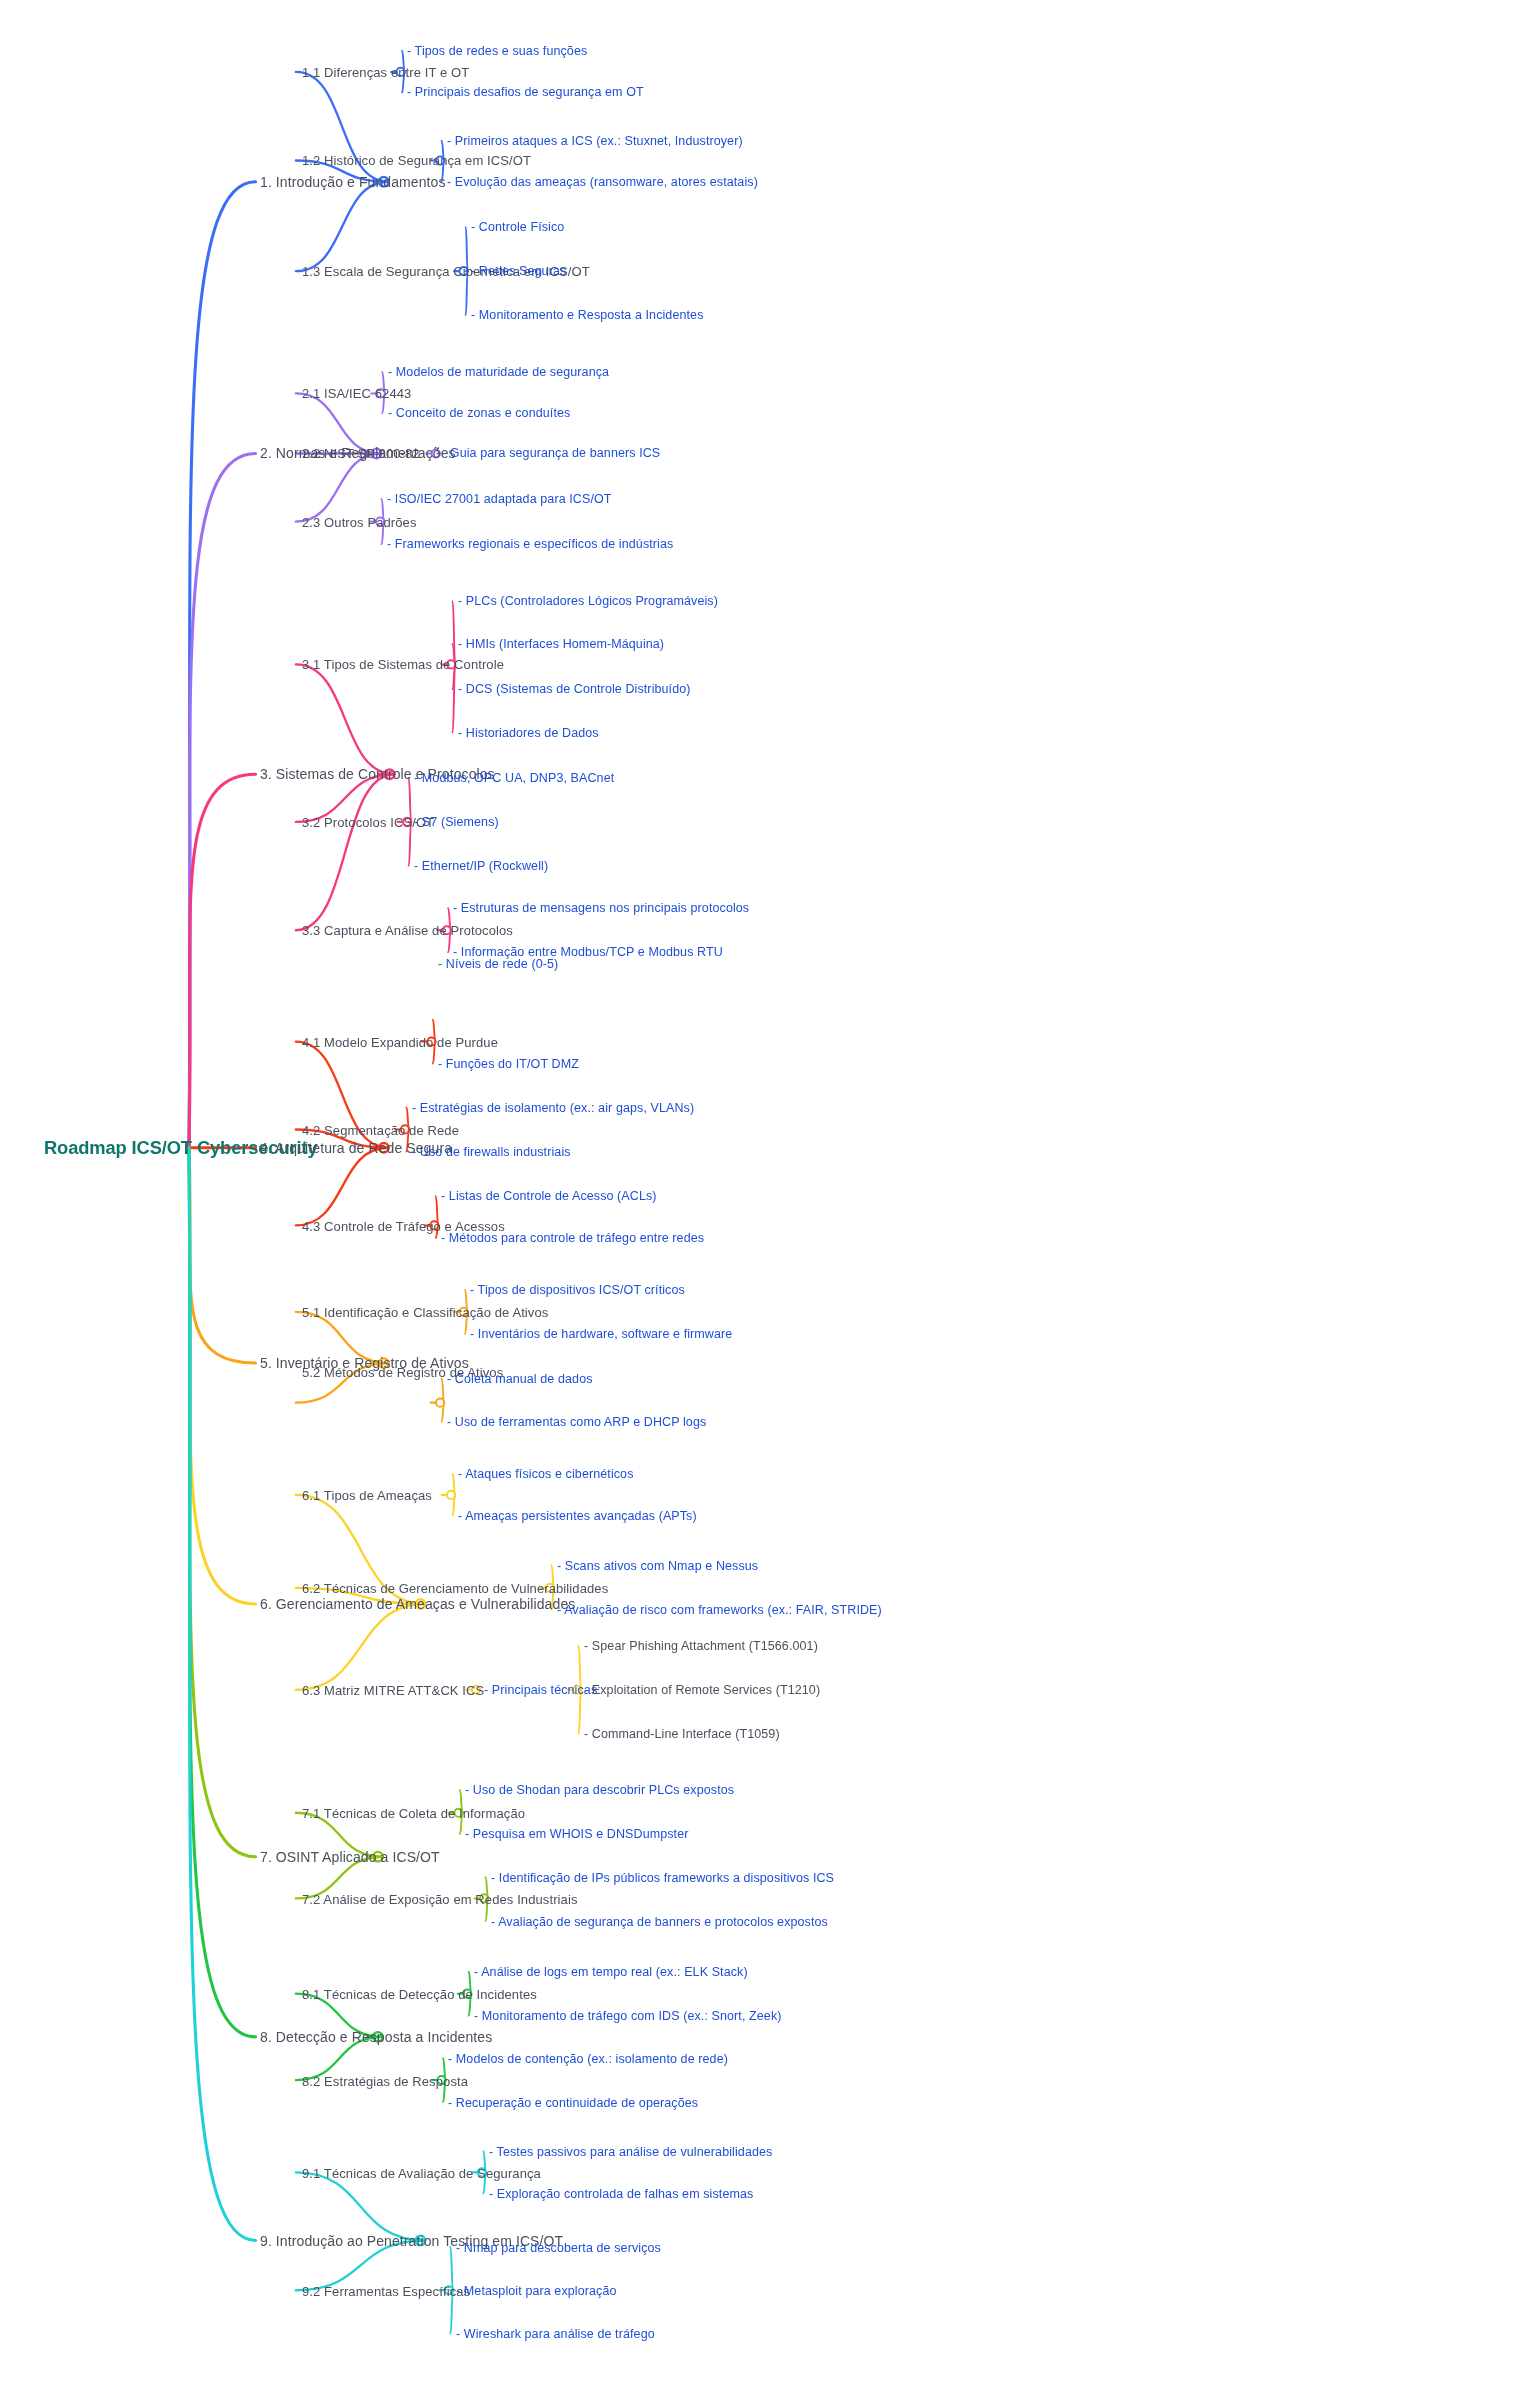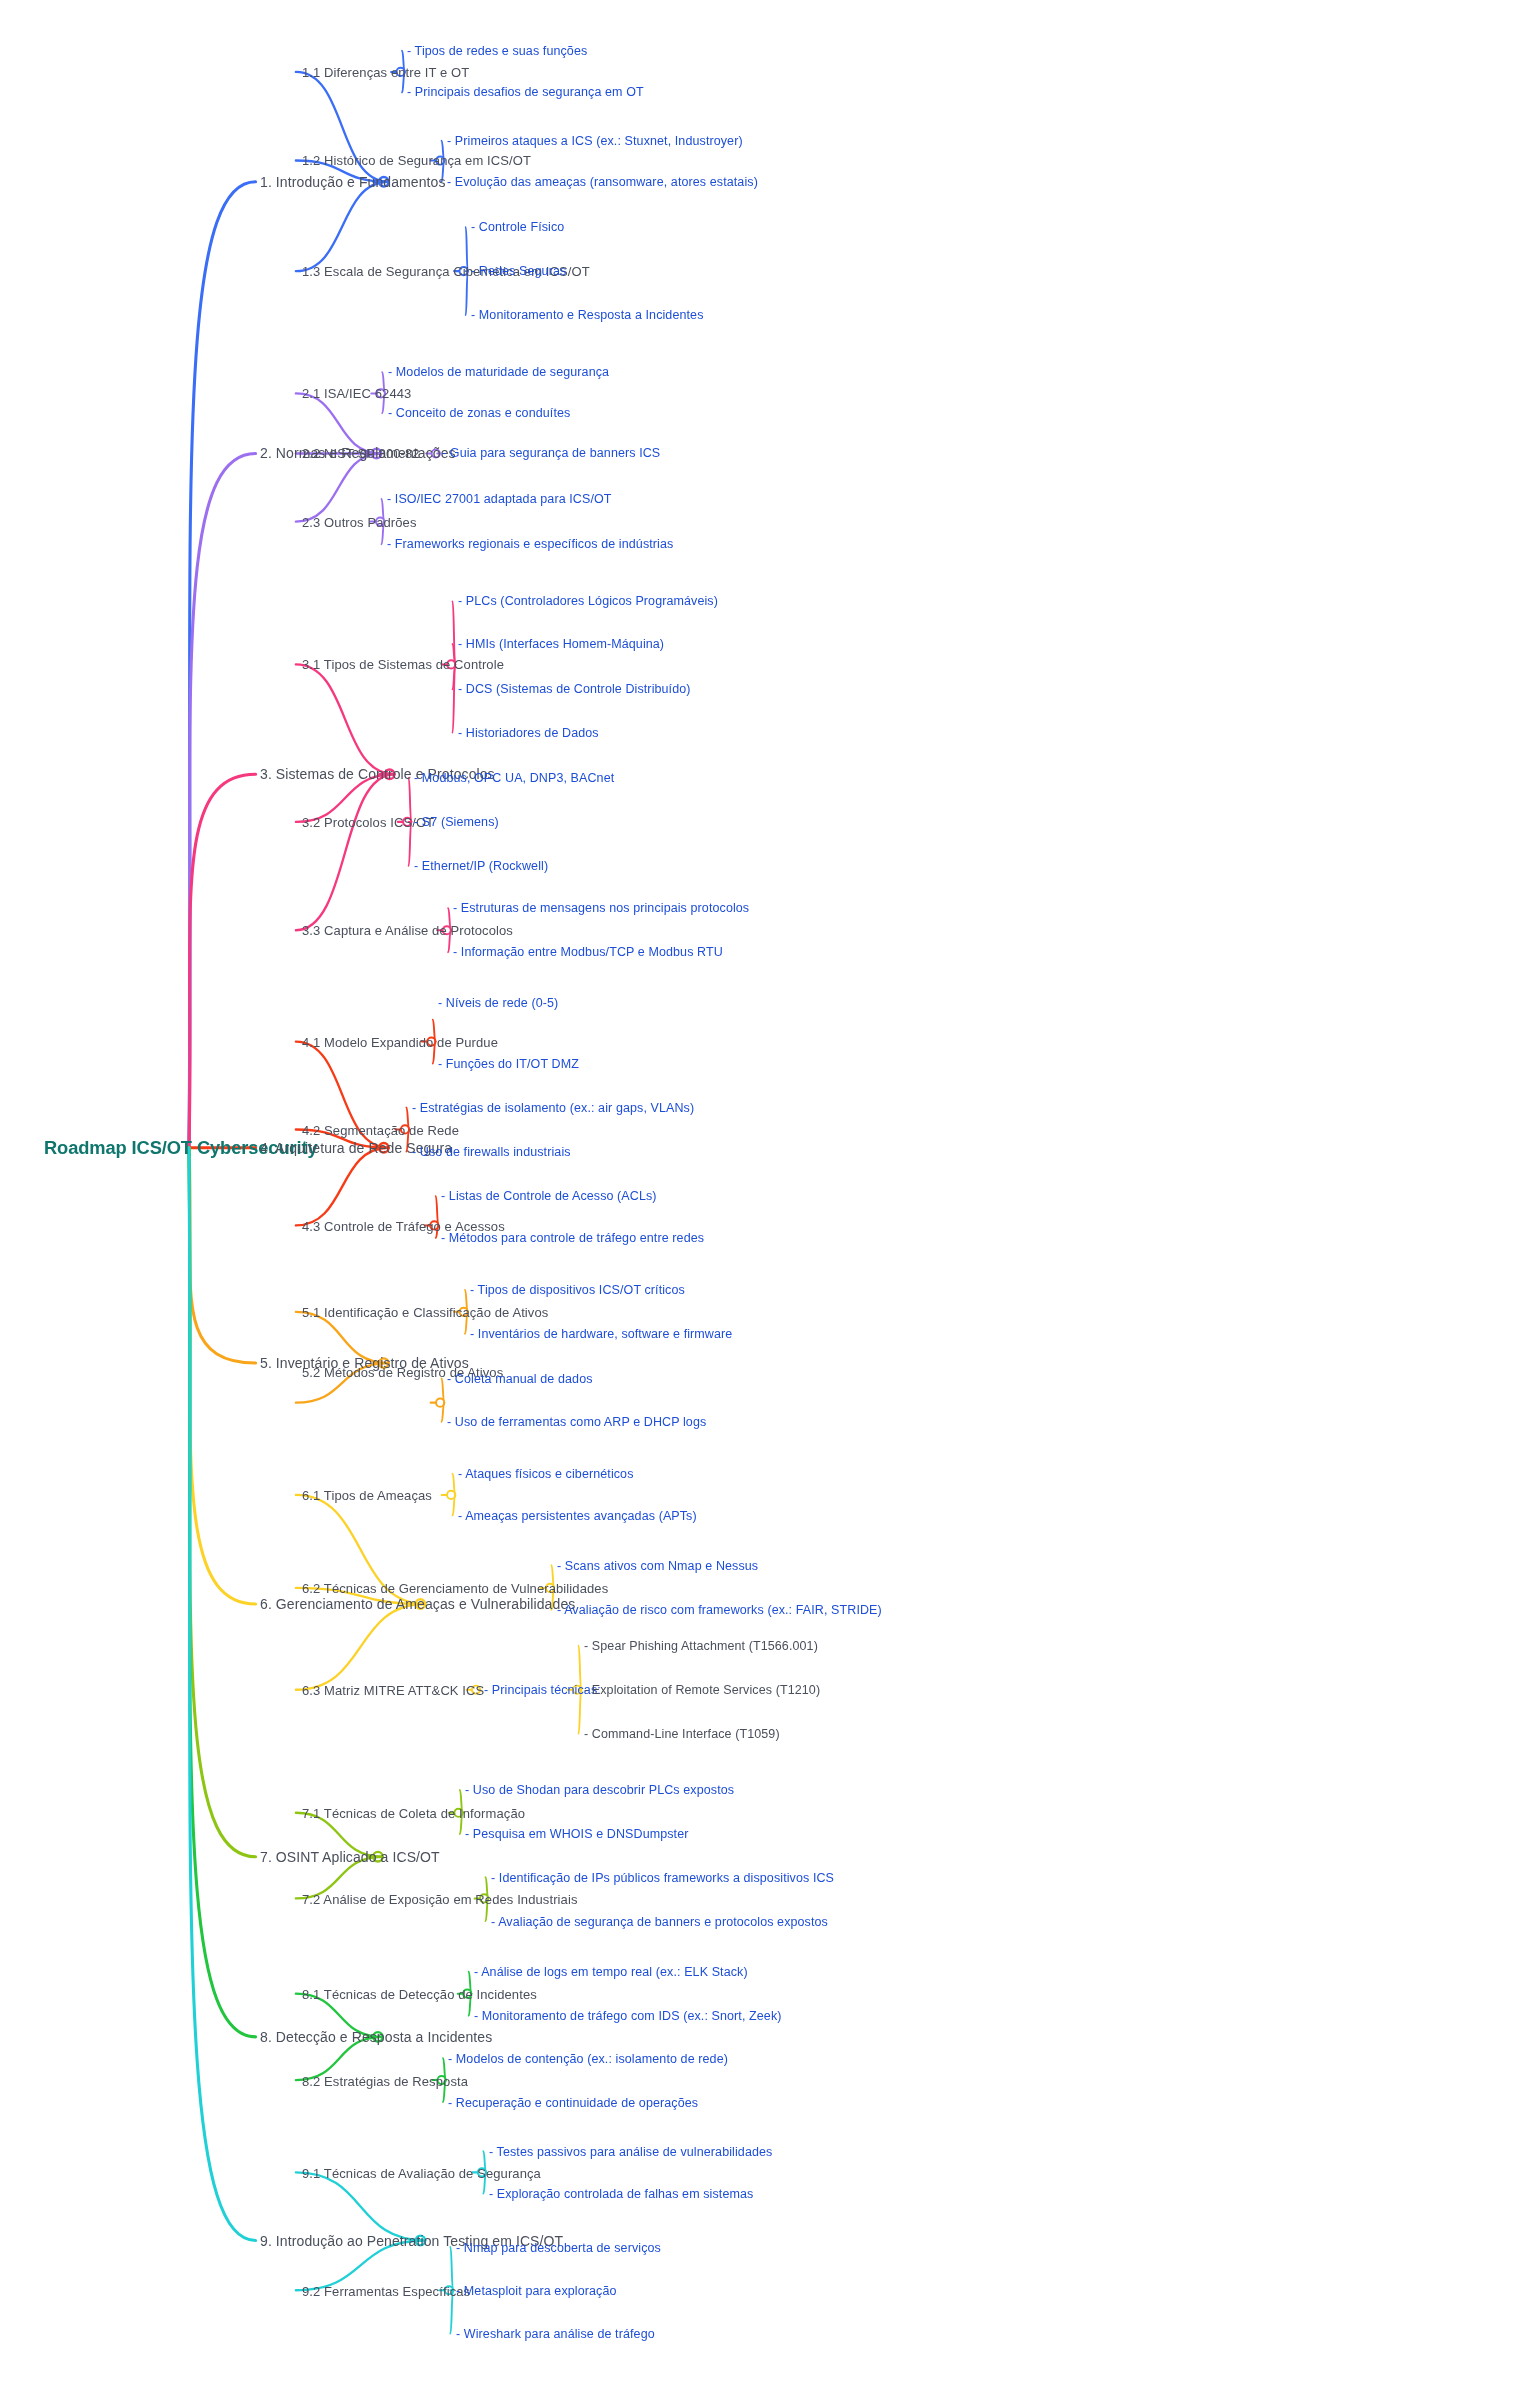--- a/index.html
+++ b/index.html
@@ -242,21 +242,21 @@
       <div class="node lvl3" style="left: 458px; top: 733px;">- Historiadores de Dados</div>
       <div class="node lvl2" style="left: 302px; top: 822px;">3.2 Protocolos ICS/OT</div>
       <div class="node lvl3" style="left: 414px; top: 778px;">- Modbus, OPC UA, DNP3, BACnet</div>
       <div class="node lvl3" style="left: 414px; top: 822px;">- S7 (Siemens)</div>
       <div class="node lvl3" style="left: 414px; top: 866px;">- Ethernet/IP (Rockwell)</div>
       <div class="node lvl2" style="left: 302px; top: 930px;">3.3 Captura e Análise de Protocolos</div>
       <div class="node lvl3" style="left: 453px; top: 908px;">- Estruturas de mensagens nos principais protocolos</div>
       <div class="node lvl3" style="left: 453px; top: 952px;">- Informação entre Modbus/TCP e Modbus RTU</div>
       <div class="node lvl1" style="left: 260px; top: 1148px;">4. Arquitetura de Rede Segura</div>
       <div class="node lvl2" style="left: 302px; top: 1042px;">4.1 Modelo Expandido de Purdue</div>
-      <div class="node lvl3" style="left: 438px; top: 1003px;">- Níveis de rede (0-5)</div>
+      <div class="node lvl3" style="left: 438px; top: 964px;">- Níveis de rede (0-5)</div>
       <div class="node lvl3" style="left: 438px; top: 1064px;">- Funções do IT/OT DMZ</div>
       <div class="node lvl2" style="left: 302px; top: 1130px;">4.2 Segmentação de Rede</div>
       <div class="node lvl3" style="left: 412px; top: 1108px;">- Estratégias de isolamento (ex.: air gaps, VLANs)</div>
       <div class="node lvl3" style="left: 412px; top: 1152px;">- Uso de firewalls industriais</div>
       <div class="node lvl2" style="left: 302px; top: 1226px;">4.3 Controle de Tráfego e Acessos</div>
       <div class="node lvl3" style="left: 441px; top: 1196px;">- Listas de Controle de Acesso (ACLs)</div>
       <div class="node lvl3" style="left: 441px; top: 1238px;">- Métodos para controle de tráfego entre redes</div>
       <div class="node lvl1" style="left: 260px; top: 1363px;">5. Inventário e Registro de Ativos</div>
       <div class="node lvl2" style="left: 302px; top: 1312px;">5.1 Identificação e Classificação de Ativos</div>
       <div class="node lvl3" style="left: 470px; top: 1290px;">- Tipos de dispositivos ICS/OT críticos</div>

